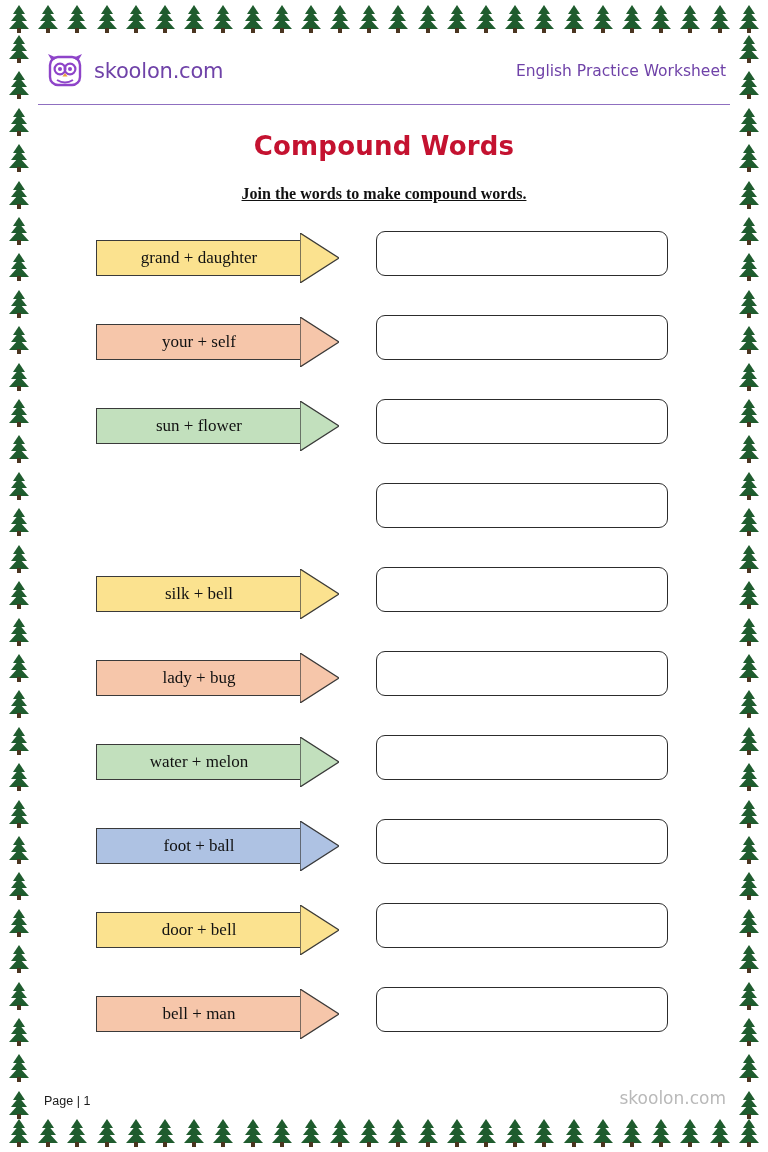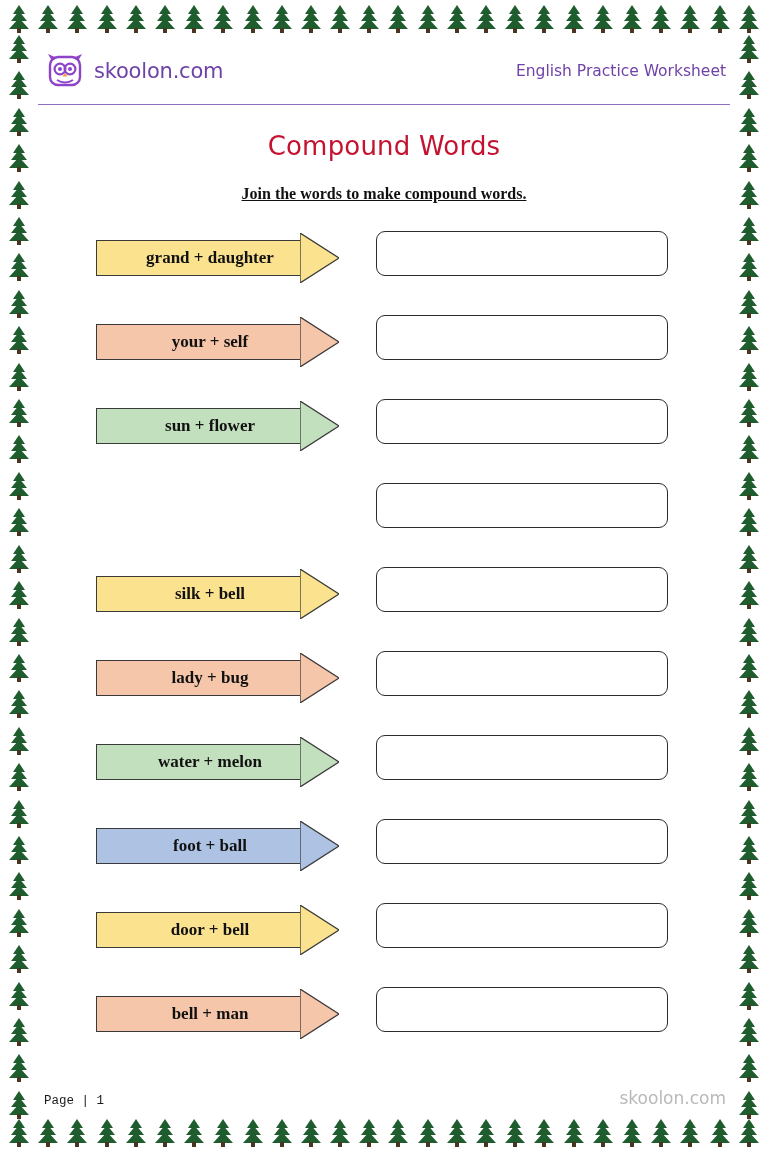--- a/index.html
+++ b/index.html
@@ -115,21 +115,21 @@
   .rule {
     height: 1px;
     background: #8f6fc0;
     margin: 2px 2px 0 2px;
   }
 
   .title {
     text-align: center;
     color: #c41230;
     font-size: 26px;
-    font-weight: normal;
+    font-weight: bold;
     font-family: "DejaVu Sans", sans-serif;
     margin-top: 26px;
     letter-spacing: 0.2px;
   }
 
   .subtitle {
     text-align: center;
     color: #111111;
     font-size: 16px;
     font-weight: bold;
@@ -171,30 +171,29 @@
     box-sizing: border-box;
   }
   .arrow-head-outline {
     position: absolute;
     left: 204px;
     top: 0;
     width: 39px; height: 50px;
   }
   .arrow-label {
     position: absolute;
-    left: 11px; top: 7px;
+    left: 0; top: 7px;
     width: 206px; height: 36px;
     display: flex;
     align-items: center;
     justify-content: center;
     font-family: "Liberation Serif", serif;
     font-size: 17px;
     color: #111111;
     z-index: 3;
-    font-weight: bold;
   }
   .answer-box {
     position: absolute;
     left: 340px;
     top: 6px;
     width: 292px;
     height: 45px;
     border: 1.5px solid #2c2c2c;
     border-radius: 9px;
     background: #ffffff;
@@ -209,21 +208,21 @@
     width: 696px;
     display: flex;
     align-items: flex-end;
     justify-content: space-between;
     padding: 0 6px 0 8px;
     box-sizing: border-box;
   }
   .page-num {
     font-size: 12.5px;
     color: #1a1a1a;
-    font-family: Liberation Mono, monospace;
+    font-family: Liberation Sans, sans-serif;
   }
   .footer-brand {
     font-size: 17px;
     color: #b9b9b9;
     font-family: "DejaVu Sans", sans-serif;
   }
 </style>
 </head>
 <body>
 

